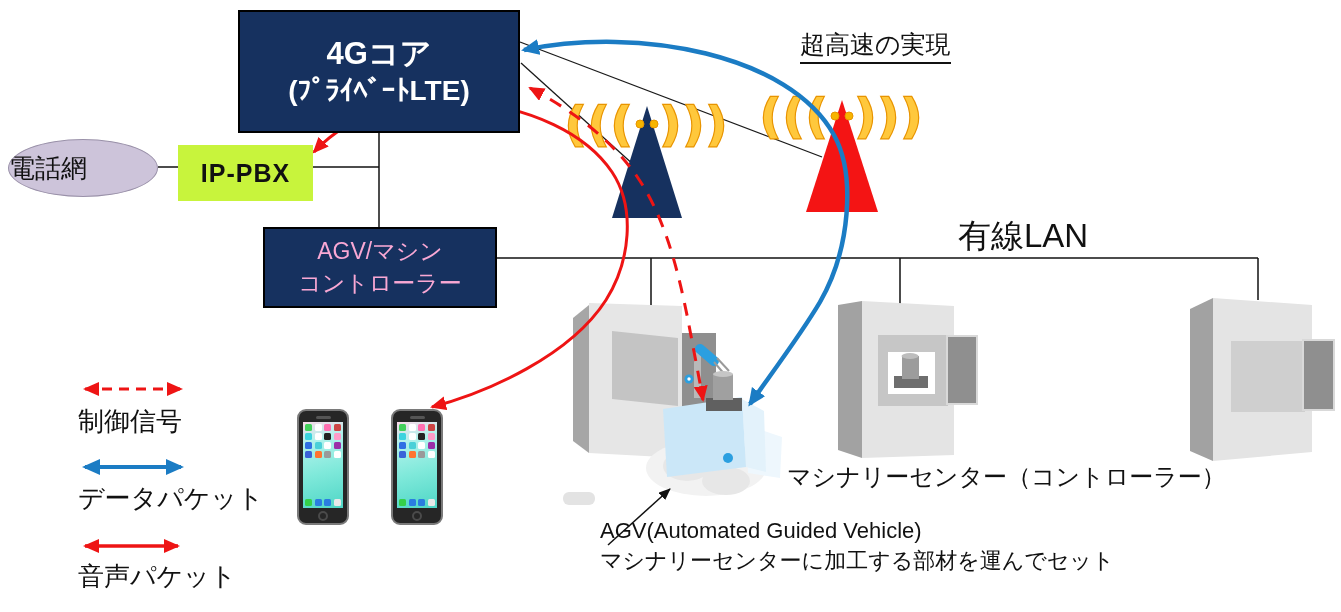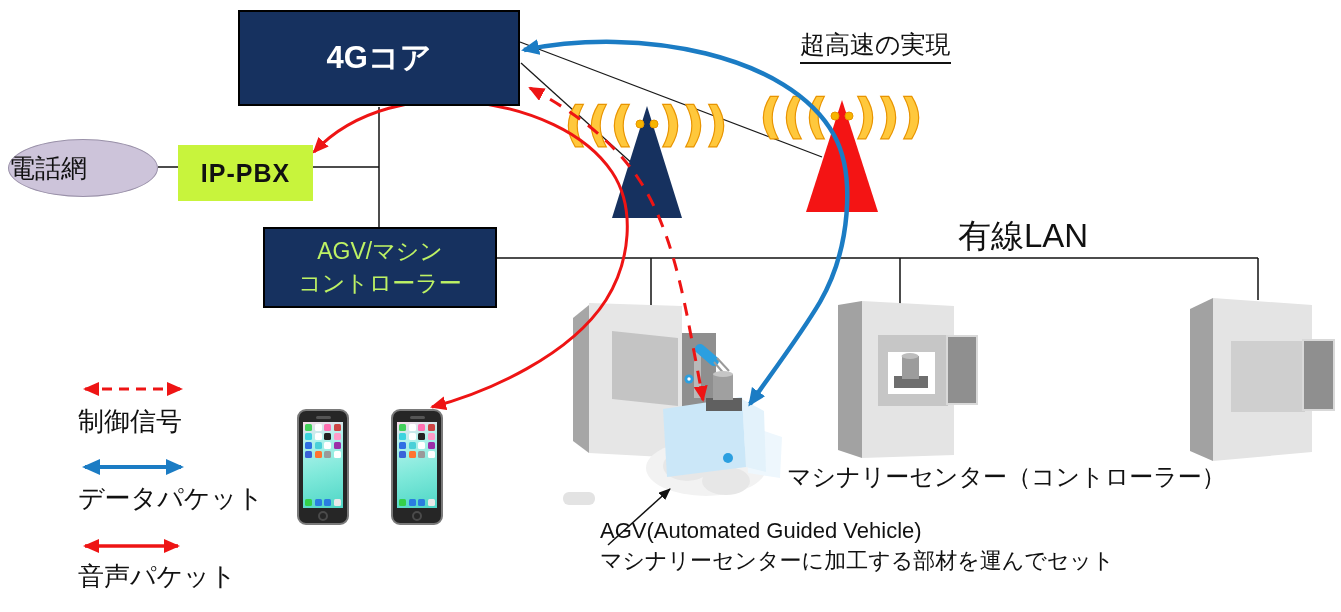--- a/index.html
+++ b/index.html
@@ -3,38 +3,38 @@
 <meta charset="utf-8">
 <style>
   html,body{margin:0;padding:0;background:#fff;}
   #canvas{position:relative;width:1341px;height:612px;background:#fff;overflow:hidden;
     font-family:"Liberation Sans","DejaVu Sans",sans-serif;color:#111;}
   #diagram-svg{position:absolute;left:0;top:0;}
 
   .abs{position:absolute;}
 
   
-  .core-box{left:238px;top:10px;width:282px;height:96px;background:#16315f;border:2.5px solid #000;
+  .core-box{left:238px;top:10px;width:282px;height:123px;background:#16315f;border:2.5px solid #000;
     box-sizing:border-box;display:flex;flex-direction:column;justify-content:center;align-items:center;
     color:#fff;font-weight:bold;line-height:1.25;}
   .core-line1{font-size:31px;}
   .core-line2{font-size:28px;}
 
   
   .tel-ellipse{left:8px;top:139px;width:150px;height:58px;background:#cdc4da;border:1px solid #9a91a9;
     border-radius:50%;display:flex;align-items:center;font-size:26px;box-sizing:border-box;}
 
   
   .pbx-box{left:178px;top:145px;width:135px;height:56px;background:#c8f43c;display:flex;align-items:center;
     justify-content:center;font-size:25px;font-weight:bold;letter-spacing:1px;}
 
   
   .ctrl-box{left:263px;top:227px;width:234px;height:81px;background:#16315f;border:2px solid #000;
     box-sizing:border-box;display:flex;flex-direction:column;justify-content:center;align-items:center;
-    color:#bef264;font-size:23px;line-height:1.35;}
+    color:#f9a8d4;font-size:23px;line-height:1.35;}
 
   .high-speed{left:800px;top:28px;font-size:25px;border-bottom:2px solid #111;padding-bottom:1px;}
   .wired-lan{left:958px;top:214px;font-size:33px;}
   .mc-label{left:787px;top:461px;font-size:24px;}
   .agv-caption{left:600px;top:516px;font-size:22px;line-height:1.38;}
 
   
   .legend-label{font-size:26px;}
   .lg-ctrl-arrow{left:75px;top:381px;}
   .lg-ctrl-label{left:78px;top:404px;}
@@ -173,20 +173,21 @@
 
     <path d="M530,88 C575,112 612,140 638,178 C665,218 678,270 688,320 C694,352 700,382 703,400" fill="none" stroke="#ee1414" stroke-width="3" stroke-dasharray="13,10" marker-start="url(#mRedS)" marker-end="url(#mRedE)"></path>
 
     <path d="M314,152 C355,108 420,96 472,102 C530,109 585,132 612,172 C636,208 630,262 606,300 C570,356 488,392 432,407" fill="none" stroke="#ee1414" stroke-width="3" marker-start="url(#mRedS)" marker-end="url(#mRedE)"></path>
 
     <line x1="608" y1="545" x2="670" y2="489" stroke="#111" stroke-width="1.5" marker-end="url(#mBlackE)"></line>
   </svg>
 
   <div class="abs core-box">
     <div class="core-line1">4Gコア</div>
+    <div class="core-line2">(ﾌﾟﾗｲﾍﾞｰﾄLTE)</div>
   </div>
 
   <div class="abs tel-ellipse">
     <span>電話網</span>
   </div>
 
   <div class="abs pbx-box">
     <span>IP-PBX</span>
   </div>
 

